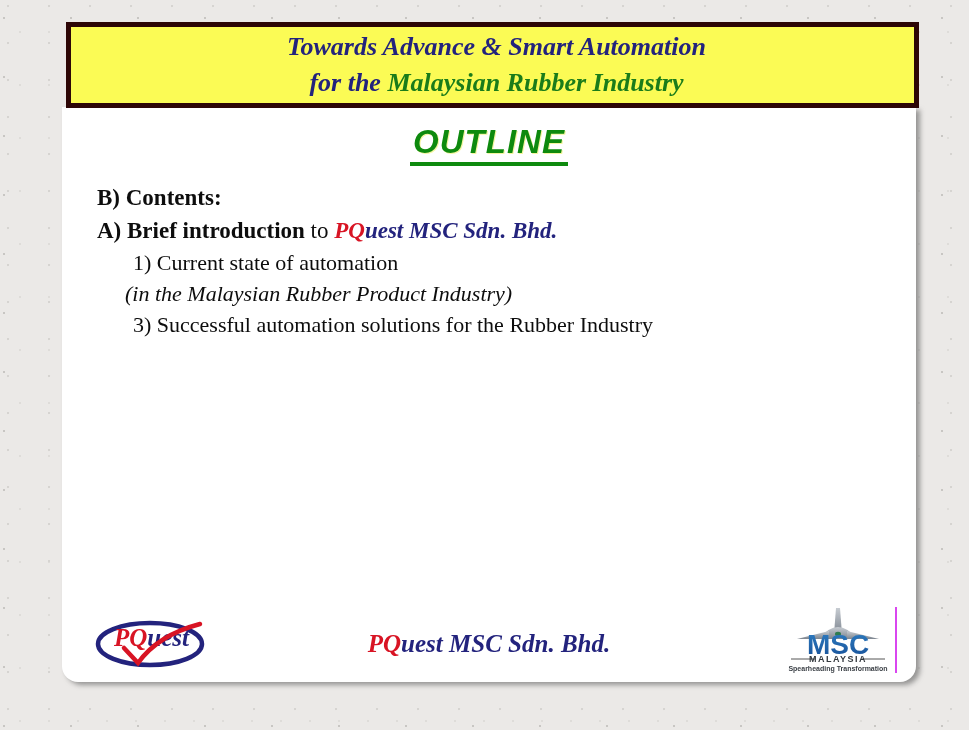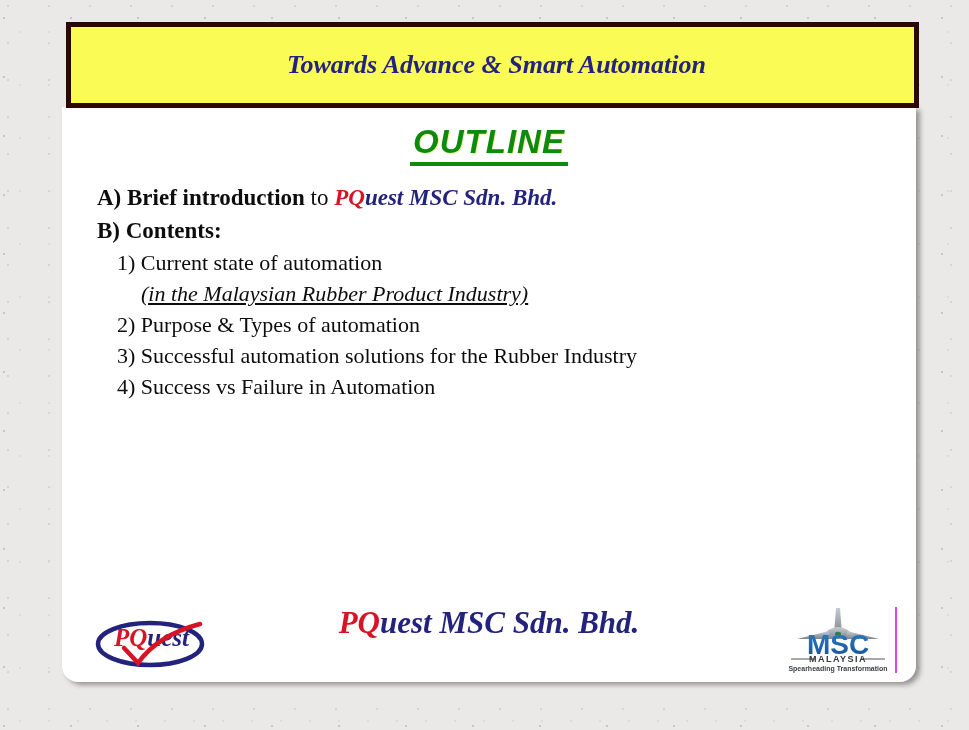--- a/index.html
+++ b/index.html
@@ -53,27 +53,27 @@
     border-bottom:4px solid #0e8a0e;
     padding:0 3px 1px 3px;
     text-shadow:1px 1px 0 #f5f5a0;
   }
 
   .outline-list{ position:absolute; left:35px; top:74px; width:790px; color:#0d0d0d; }
   .row-top{ font-size:23px; line-height:33px; font-weight:bold; white-space:nowrap; }
   .row-top .normal{ font-weight:normal; }
   .pq-red{ color:#d81424; font-weight:bold; font-style:italic; }
   .pq-navy{ color:#23237d; font-weight:bold; font-style:italic; }
-  .row-sub{ font-size:22px; line-height:31px; margin-left:20px; white-space:nowrap; }
-  .row-sub.italic{ font-style:italic; margin-left:44px;text-decoration:underline; }
+  .row-sub{ font-size:22px; line-height:31px; margin-left:36px; white-space:nowrap; }
+  .row-sub.italic{ font-style:italic; margin-left:28px; }
 
   
   .footer-center{
-    position:absolute; left:0; bottom:41px; width:100%;
-    text-align:center; font-size:31px; font-weight:bold; font-style:italic;
+    position:absolute; left:0; bottom:24px; width:100%;
+    text-align:center; font-size:25px; font-weight:bold; font-style:italic;
     white-space:nowrap;
   }
 
   .pquest-logo{ position:absolute; left:30px; top:508px; width:118px; height:58px; }
   .pquest-logo svg{ position:absolute; left:0; top:0; }
   .pquest-logo .logo-text{
     position:absolute; left:22px; top:10px;
     font-family:"Liberation Serif", serif;
     font-weight:bold; font-style:italic; font-size:25px; line-height:25px;
     white-space:nowrap;
@@ -82,36 +82,35 @@
   .msc-logo{
     position:absolute; left:723px; top:500px; width:112px; height:66px;
     border-right:2px solid #d946ef; padding-right:4px;
   }
 </style>
 </head>
 <body>
 
 <div class="banner">
   <div class="line">Towards Advance &amp; Smart Automation</div>
+  <div class="line"><span>for the </span><span class="hl-green">Malaysian Rubber Industry</span></div>
 </div>
 
 <div class="slide">
 
   <div class="outline-title-wrap">
     <span class="outline-title">OUTLINE</span>
   </div>
 
   <div class="outline-list">
+    <div class="row-top">B) Contents:</div>
     <div class="row-top"><span>A) Brief introduction</span><span class="normal"> to </span><span class="pq-red">PQ</span><span class="pq-navy">uest MSC Sdn. Bhd.</span></div>
-    <div class="row-top">B) Contents:</div>
     <div class="row-sub">1) Current state of automation</div>
     <div class="row-sub italic">(in the Malaysian Rubber Product Industry)</div>
-    <div class="row-sub">2) Purpose &amp; Types of automation</div>
     <div class="row-sub">3) Successful automation solutions for the Rubber Industry</div>
-    <div class="row-sub">4) Success vs Failure in Automation</div>
   </div>
 
   <div class="pquest-logo">
     <svg width="118" height="58" viewBox="0 0 118 58">
       <ellipse cx="58" cy="29" rx="52" ry="21" fill="none" stroke="#23237d" stroke-width="4.5"></ellipse>
     </svg>
     <span class="logo-text"><span class="pq-red">PQ</span><span class="pq-navy">uest</span></span>
     <svg width="118" height="58" viewBox="0 0 118 58" style="pointer-events:none">
       <path d="M32 33 L46 48 Q66 20 108 9" fill="none" stroke="#d81424" stroke-width="4.5" stroke-linecap="round"></path>
     </svg>

